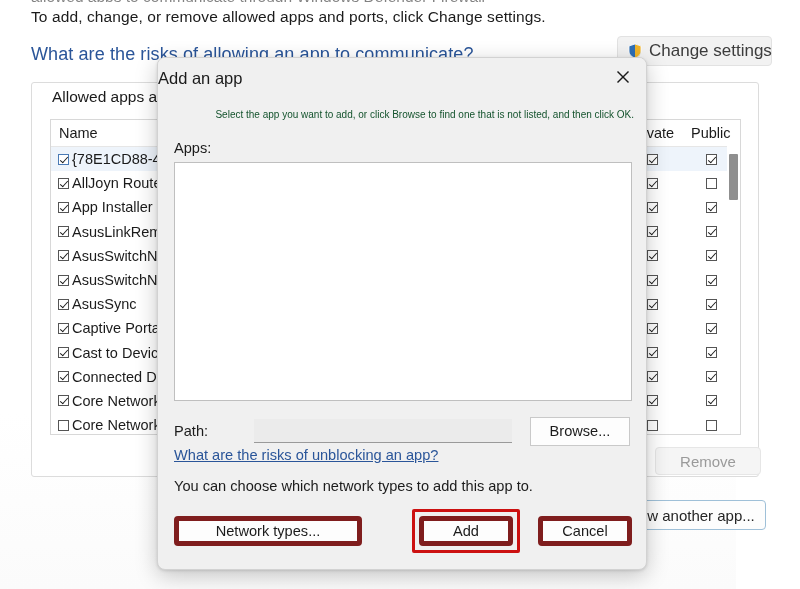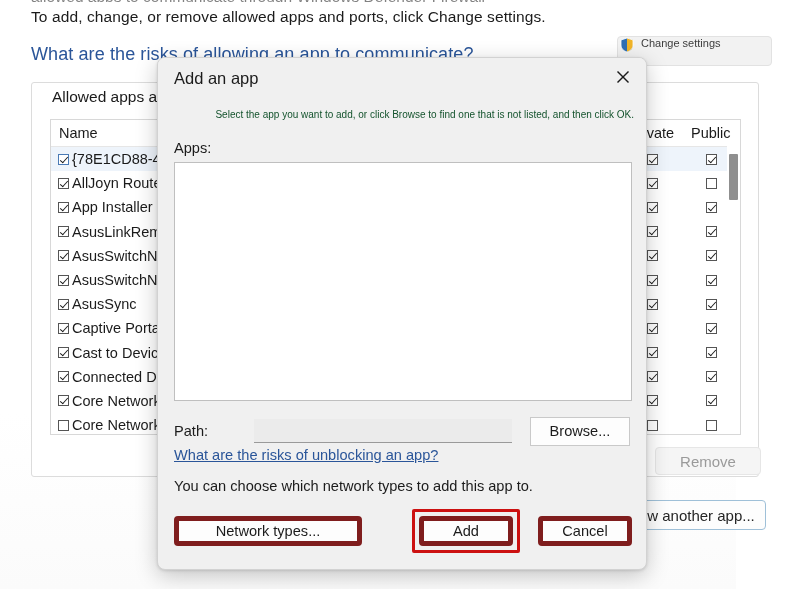--- a/index.html
+++ b/index.html
@@ -57,25 +57,26 @@
 
   
   .change-settings-btn {
     position: absolute;
     left: 617px; top: 36px;
     width: 155px; height: 30px;
     background: #f2f2f2;
     border: 1px solid #e2e2e2;
     border-radius: 4px;
     display: flex;
+    align-items: center;
     gap: 6px;
-    padding: 0 1px;
+    padding: 0 9px;
     box-sizing: border-box;
     color: #3c3c3c;
-    font-size: 11px;
+    font-size: 17px;
     white-space: nowrap;
   }
   .uac-shield {
     width: 16px; height: 16px;
     flex: 0 0 auto;
     position: relative;
   }
 
   
   .allowed-group {
@@ -239,21 +240,20 @@
     overflow: hidden;
   }
   .dlg-titlebar {
     position: relative;
     height: 40px;
     background: #f0f0f0;
     display: flex;
     align-items: center;
   }
   .dlg-title {
-    margin-left: 16px;
     font-size: 16.5px;
     color: #1b1b1b;
     white-space: nowrap;
   }
   .dlg-close {
     position: absolute;
     right: 6px; top: 4px;
     width: 34px; height: 30px;
     display: flex;
     align-items: center;

